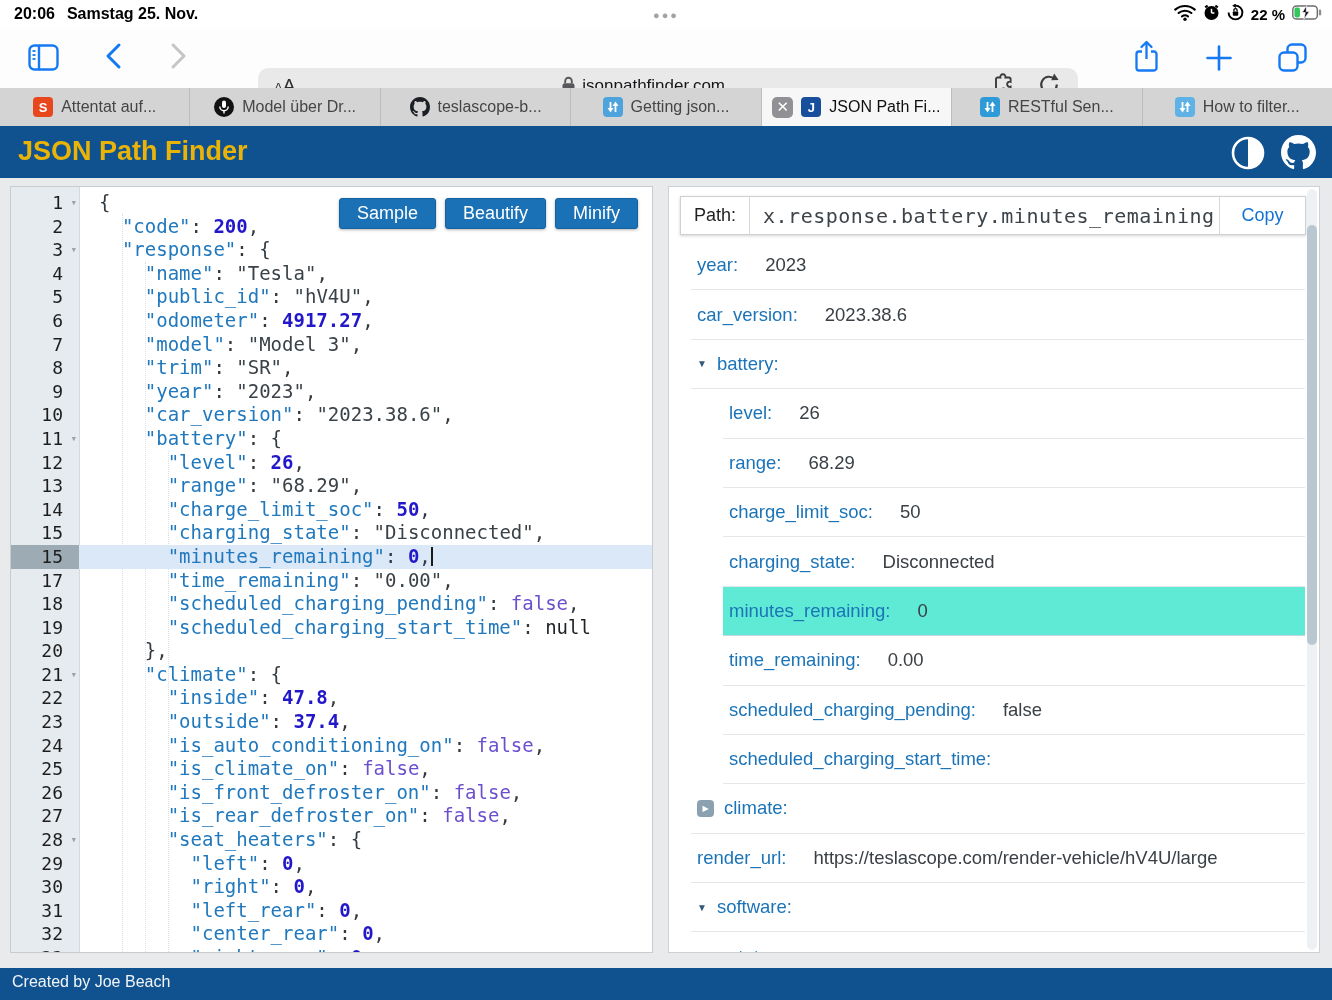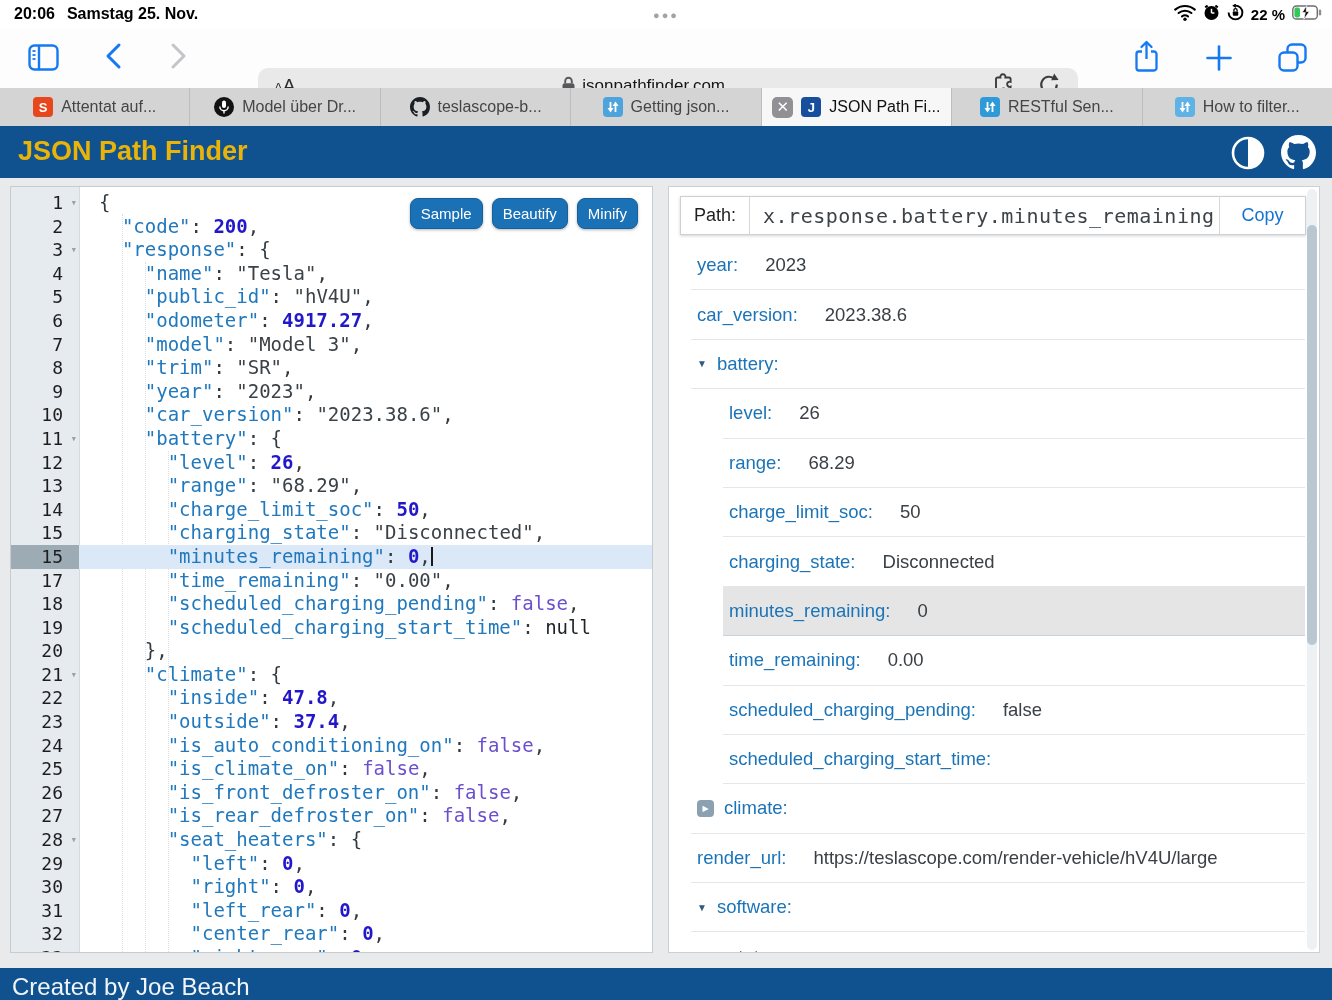--- a/index.html
+++ b/index.html
@@ -41,21 +41,21 @@
     color:#fff;font-size:13px;font-weight:700;flex:0 0 auto;}
   .fav-plain{background:transparent!important;}
   .tab-close{width:21px;height:21px;border-radius:5px;background:#909095;color:#fff;font-size:15px;
     display:flex;align-items:center;justify-content:center;flex:0 0 auto;}
 
   
   #siteheader{position:absolute;left:0;top:126px;width:100%;height:52px;background:#10528f;}
   #pagetitle{position:absolute;left:18px;top:10px;color:#eab308;font-size:27px;font-weight:700;}
   .hdr-icons{position:absolute;right:16px;top:9px;display:flex;gap:16px;align-items:center;}
   #sitefooter{position:absolute;left:0;top:968px;width:100%;height:32px;background:#10528f;}
-  #sitefooter span{display:block;padding:5px 0 0 12px;color:#f2f5f8;font-size:24px;}
+  #sitefooter span{display:block;padding:5px 0 0 12px;color:#f2f5f8;font-size:16px;}
 
   
   #main{position:absolute;left:0;top:178px;width:100%;height:790px;background:#e9eaeb;}
 
   
   #editor{position:absolute;left:10px;top:8px;width:643px;height:767px;background:#fff;
     border:1px solid #c7ccd0;box-sizing:border-box;overflow:hidden;
     font-family:"DejaVu Sans Mono",monospace;font-size:19px;}
   #gutter-bg{position:absolute;left:0;top:0;width:68px;height:100%;background:#e6ebef;
     border-right:1px solid #d4dadf;}
@@ -69,39 +69,39 @@
   .ed-line.active .code{background:#dbe8f7;flex:1;}
   .ed-line.active .gut{background:#9dabb4;}
   .t-p{color:#32393f;}
   .t-k{color:#2078bd;}
   .t-s{color:#3a4248;}
   .t-n{color:#2318c9;font-weight:700;}
   .t-b{color:#6b4fcf;}
   .t-u{color:#1f2226;}
   .cursor{display:inline-block;width:2px;height:19px;background:#1a1a1a;vertical-align:-3px;}
   #ed-buttons{position:absolute;top:11px;right:14px;display:flex;gap:9px;z-index:5;}
-  #ed-buttons button{height:31px;padding:0 10px;background:#1a71b5;color:#fff;border:1px solid #15619e;
-    border-radius:8px;font-size:15px;font-family:"Liberation Sans",sans-serif;
+  #ed-buttons button{height:31px;padding:0 17px;background:#1a71b5;color:#fff;border:1px solid #15619e;
+    border-radius:3px;font-size:18px;font-family:"Liberation Sans",sans-serif;
     box-shadow:0 1px 3px rgba(0,0,0,.3);}
 
   
   #inspector{position:absolute;left:668px;top:8px;width:652px;height:767px;background:#fff;
     border:1px solid #ccd1d5;box-sizing:border-box;overflow:hidden;}
   #pathbar{position:absolute;left:11px;top:9px;right:13px;height:37px;background:#fff;
     border:1px solid #ccd1d5;box-shadow:0 1px 3px rgba(0,0,0,.18);display:flex;align-items:stretch;}
   #path-label{display:flex;align-items:center;padding:0 13px;font-size:18px;color:#1f1f1f;}
   #path-value{flex:1;display:flex;align-items:center;padding-left:13px;border-left:1px solid #d5d9dc;
     font-family:"DejaVu Sans Mono",monospace;font-size:20px;color:#3c4349;letter-spacing:.5px;}
   #copy-btn{width:85px;display:flex;align-items:center;justify-content:center;border-left:1px solid #d5d9dc;
     color:#1273d4;font-size:18px;background:#fff;}
   #tree{position:absolute;left:0;top:54px;right:14px;}
   .trow{height:48.4px;display:flex;align-items:center;border-bottom:1px solid #e4e6e8;}
   .ind1{margin-left:22px;padding-left:6px;}
   .ind2{margin-left:54px;padding-left:6px;}
-  .trow.hl{background:#e5e5e5;border-bottom-color:#c5d4df;}
+  .trow.hl{background:#5eead4;border-bottom-color:#c5d4df;}
   .tkey{font-size:18.5px;color:#1b74b8;}
   .tval{font-size:18.5px;color:#3a4045;margin-left:27px;}
   .exp-open{color:#33597a;font-size:10px;margin-right:10px;}
   .exp-closed{width:17px;height:17px;background:#8ba1b1;border-radius:4px;color:#fff;font-size:8px;
     display:flex;align-items:center;justify-content:center;margin-right:10px;}
   #insp-scroll{position:absolute;right:2px;top:2px;width:10px;bottom:2px;background:#eef1f3;border-radius:5px;}
   #insp-thumb{position:absolute;left:0;top:36px;width:10px;height:420px;background:#b9c7d1;border-radius:5px;}
 </style>
 </head>
 <body>

